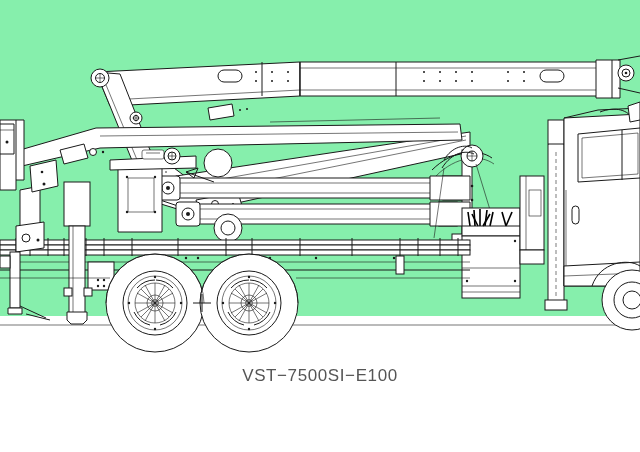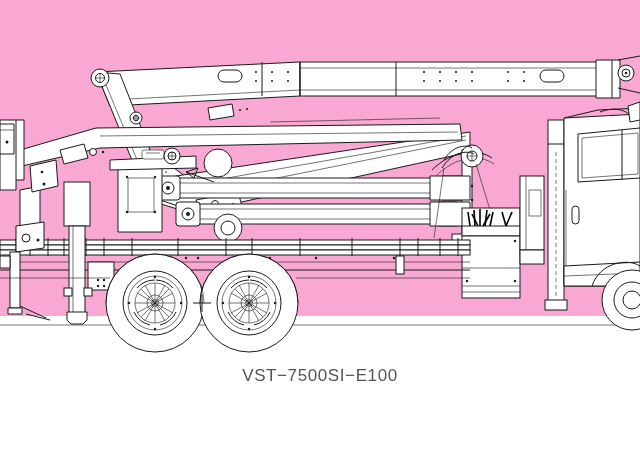--- a/index.html
+++ b/index.html
@@ -11,21 +11,21 @@
     width: 640px;
     height: 452px;
     font-family: "Liberation Sans", sans-serif;
     overflow: hidden;
     position: relative;
   }
   #page {
     position: relative;
     width: 640px;
     height: 316px;
-    background: #f9a8d4;
+    background: #86efac;
     text-decoration: underline;
   }
   #drawing-svg {
     position: absolute;
     left: 0;
     top: 0;
     width: 640px;
     height: 452px;
     display: block;
   }

